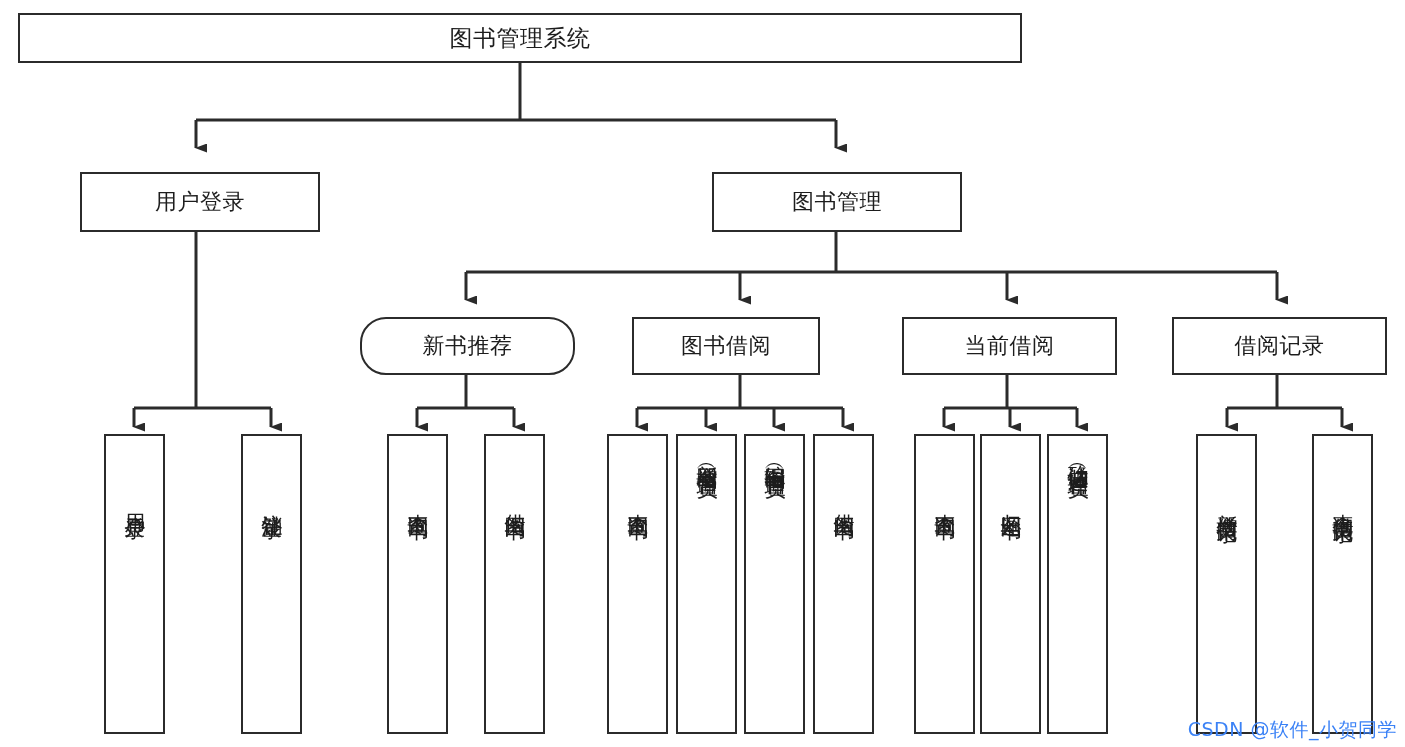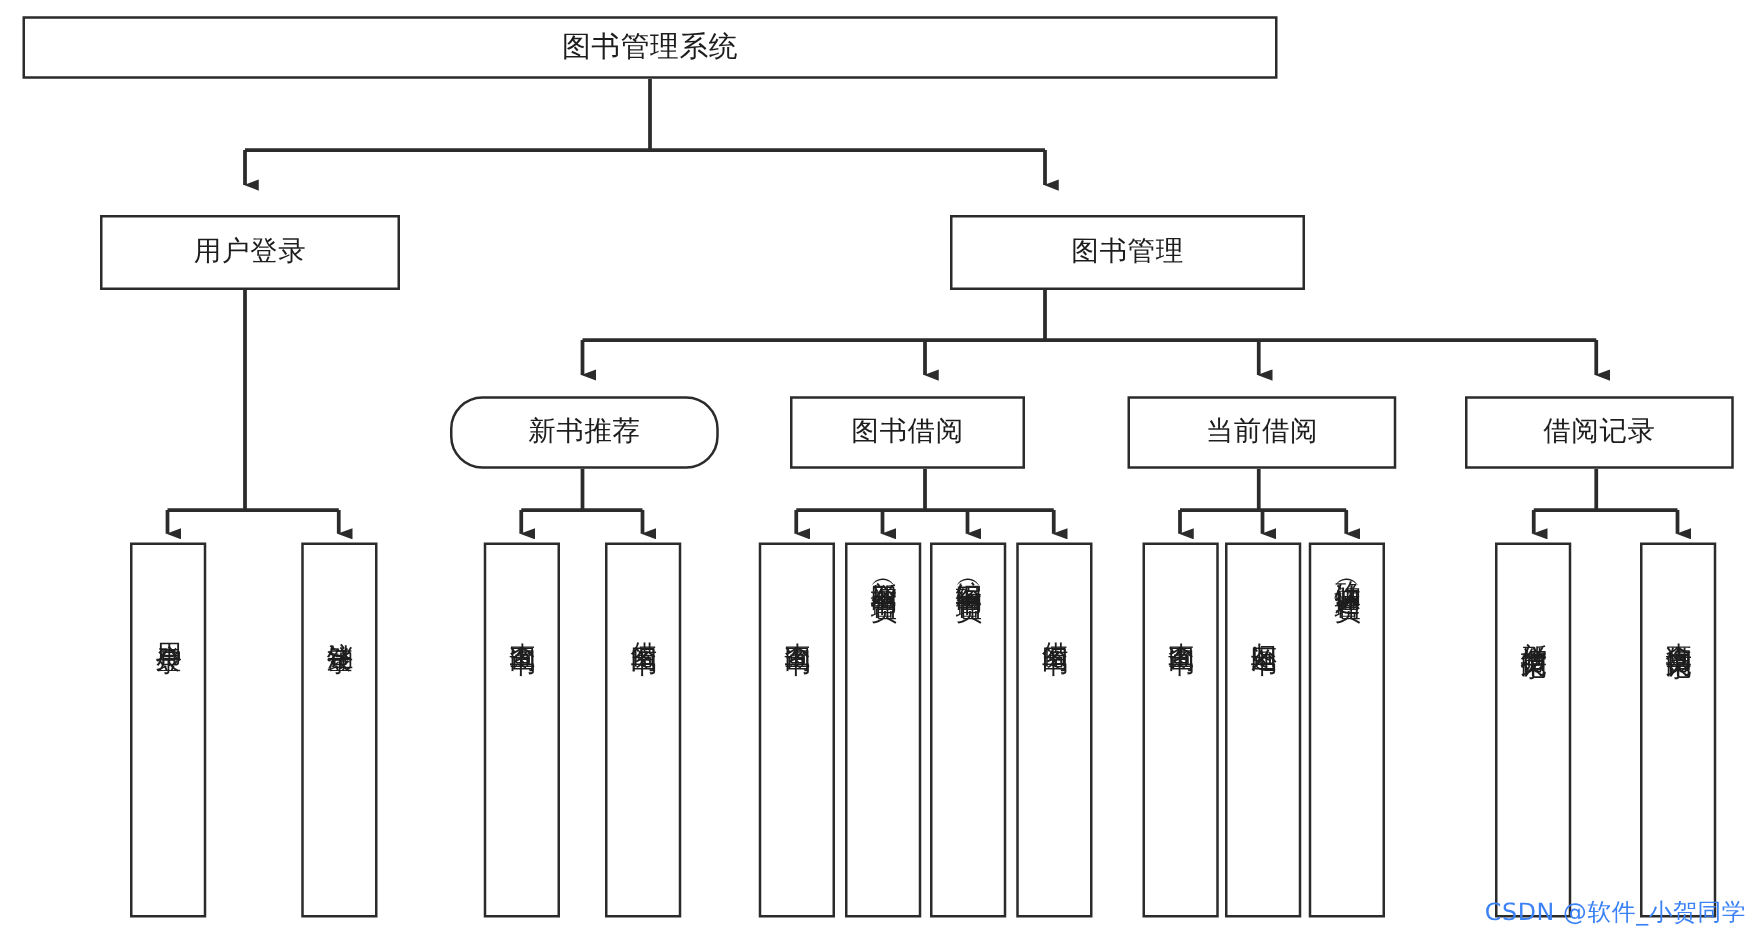--- a/index.html
+++ b/index.html
@@ -146,21 +146,21 @@
   </svg>
 
   <div class="node-box horiz root" style="left:18px; top:13px; width:1004px; height:50px;">
     <span class="node-label">图书管理系统</span>
   </div>
 
   <div class="node-box horiz" style="left:80px; top:172px; width:240px; height:60px;">
     <span class="node-label">用户登录</span>
   </div>
 
-  <div class="node-box horiz" style="left:712px; top:172px; width:284px; height:60px;margin-left:48px;">
+  <div class="node-box horiz" style="left:712px; top:172px; width:250px; height:60px;">
     <span class="node-label">图书管理</span>
   </div>
 
   <div class="node-box horiz" style="left:360px; top:317px; width:215px; height:58px;border-radius:26px;">
     <span class="node-label">新书推荐</span>
   </div>
 
   <div class="node-box horiz" style="left:632px; top:317px; width:188px; height:58px;">
     <span class="node-label">图书借阅</span>
   </div>

